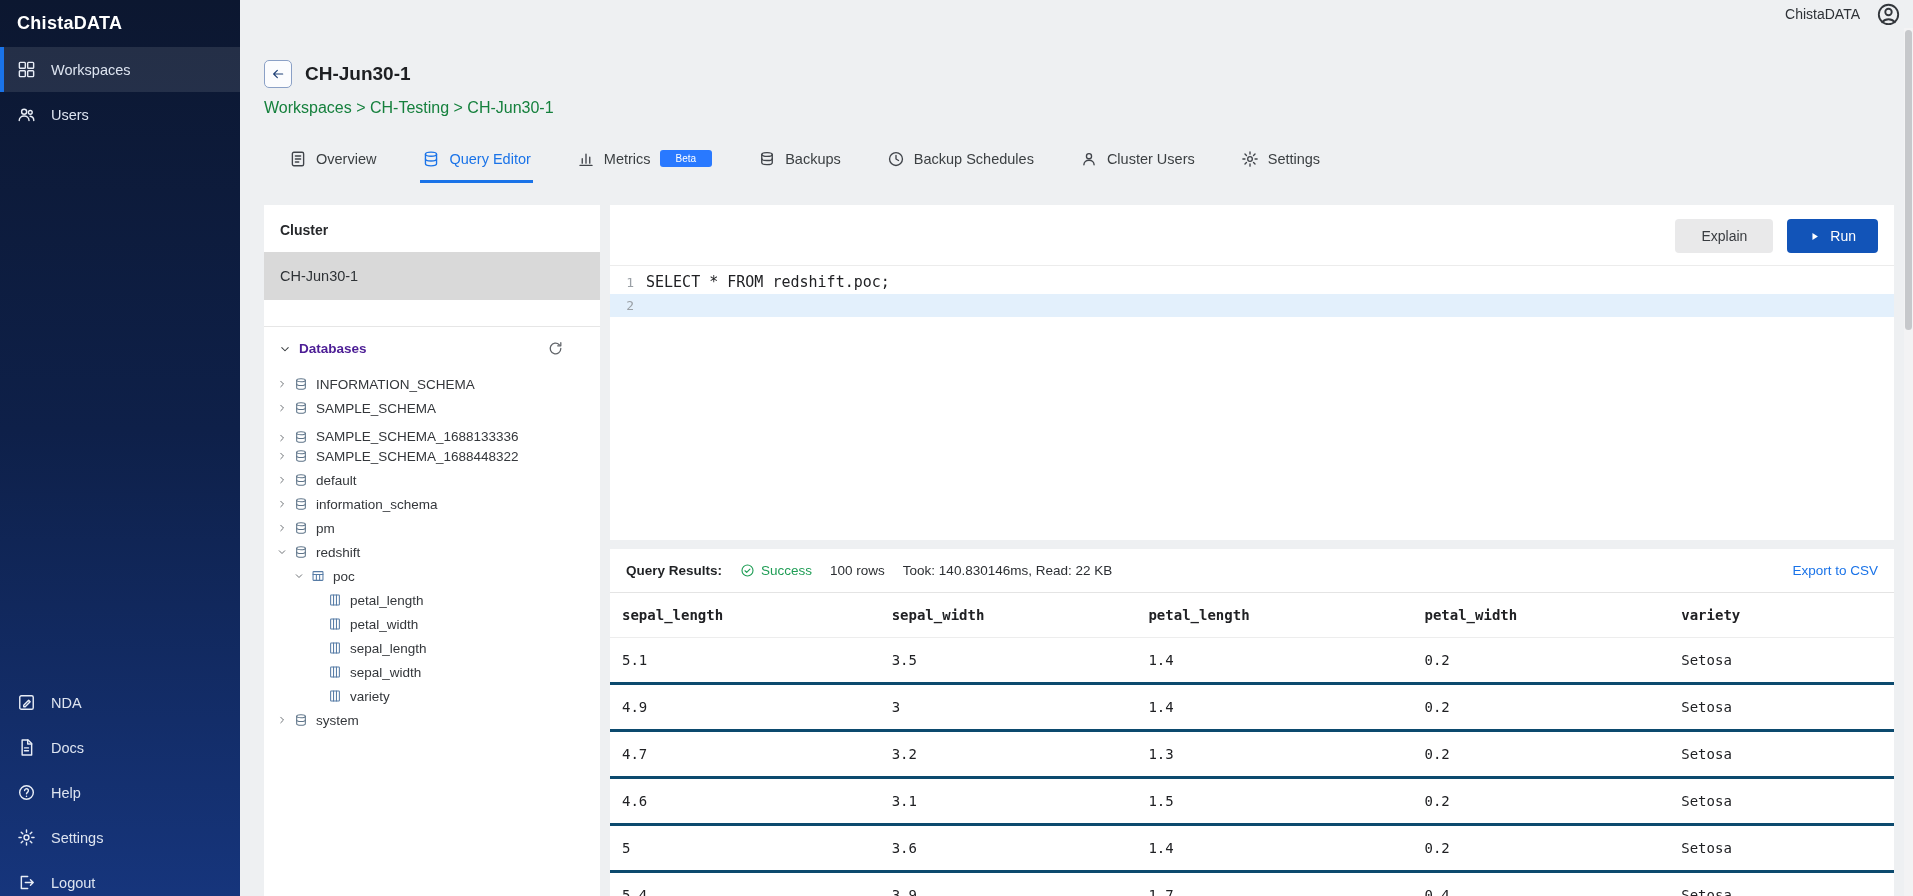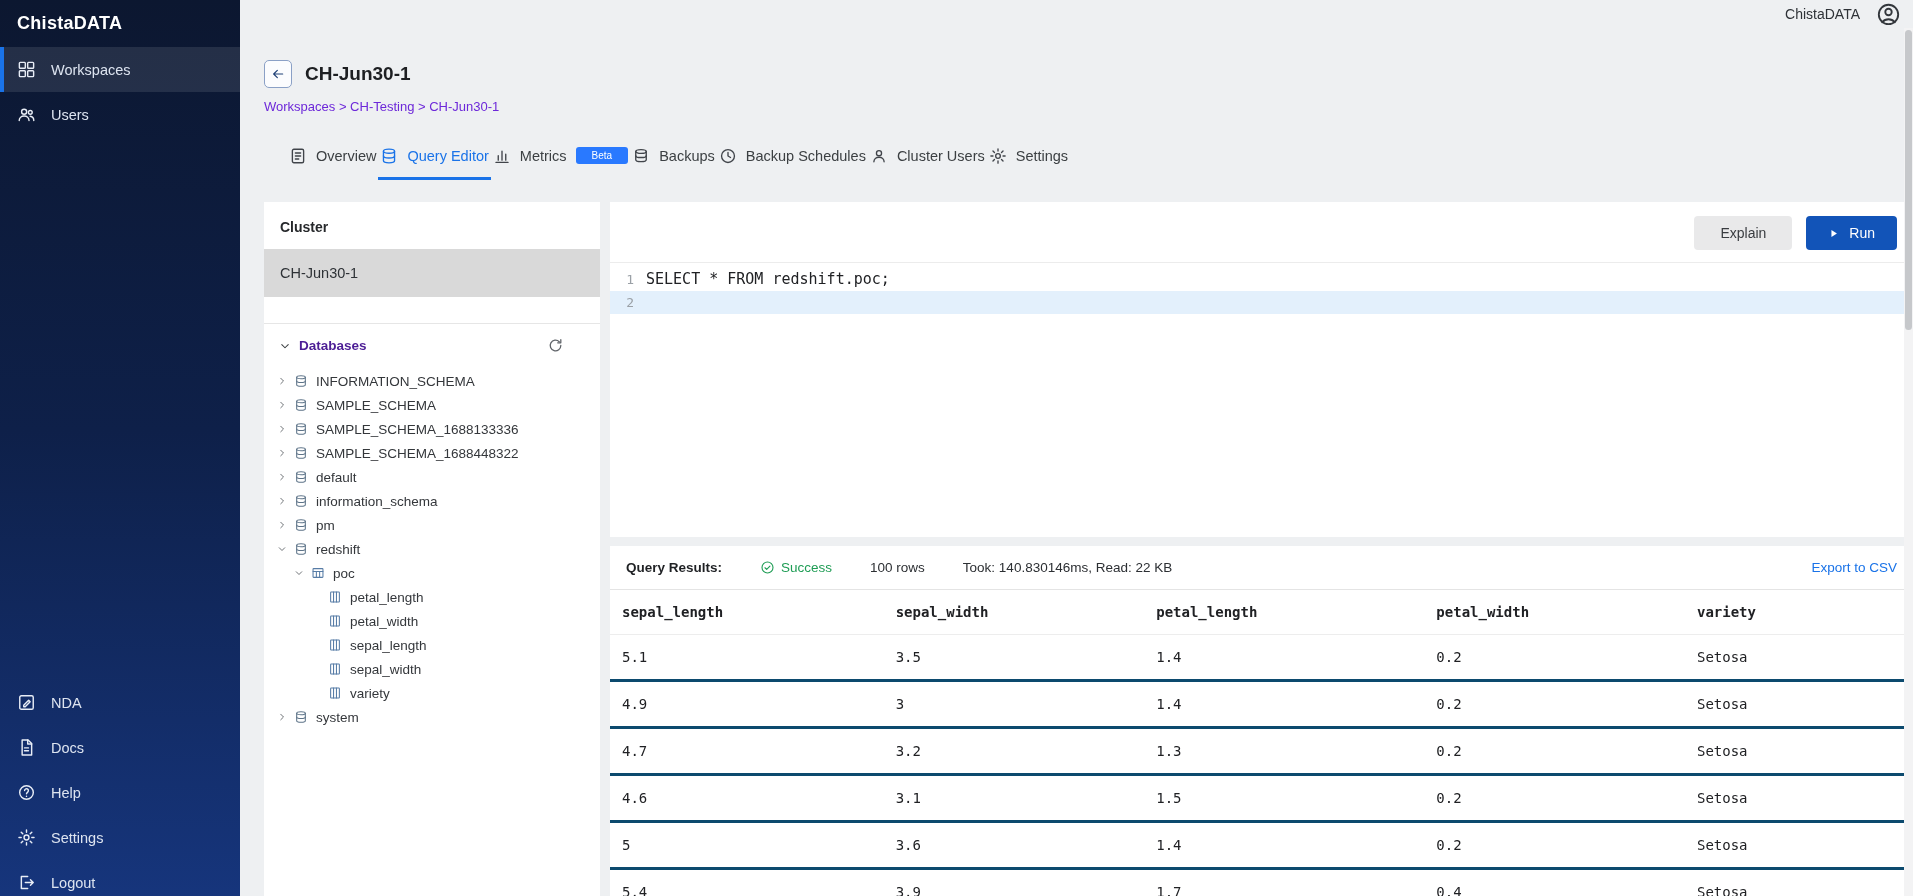--- a/index.html
+++ b/index.html
@@ -26,30 +26,30 @@
   .topbar{height:28px;display:flex;align-items:center;justify-content:flex-end;gap:16px;
     padding:0 12px 0 0;font-size:14px;color:#2e3237;background:#eef0f2;}
   .avatar-icon{width:25px;height:25px;color:#33373c;cursor:pointer;}
 
   .content{flex:1;display:flex;flex-direction:column;padding-left:24px;overflow:hidden;}
   .page-header{display:flex;align-items:center;gap:13px;margin-top:32px;height:28px;}
   .back-button{width:28px;height:28px;border:1px solid #8aa0c6;border-radius:5px;background:#fbfcfe;
     display:flex;align-items:center;justify-content:center;cursor:pointer;color:#1f4076;}
   .back-icon{width:16px;height:16px;}
   .page-title{font-size:19px;font-weight:bold;color:#1d1f22;}
-  .breadcrumb{font-size:13px;color:#6d28d9;margin-top:11px;cursor:pointer;}
-  .tabs{display:flex;align-items:stretch;height:46px;margin-top:20px;padding-left:23px;}
+  .breadcrumb{font-size:16px;color:#15803d;margin-top:11px;cursor:pointer;}
+  .tabs{display:flex;align-items:stretch;gap:42px;height:46px;margin-top:20px;padding-left:23px;}
   .tab{display:flex;align-items:center;gap:9px;font-size:14.5px;color:#3c4043;cursor:pointer;
     border-bottom:3px solid transparent;padding:0 2px;}
   .tab .icon{width:18px;height:18px;color:#40444a;}
   .tab.active{color:var(--accent-blue,#1a73e8);border-bottom-color:var(--accent-blue,#1a73e8);}
   .tab.active .icon{color:var(--accent-blue,#1a73e8);}
   .badge{background:var(--beta-badge-blue,#2979ff);color:#fff;font-size:10px;padding:3px 16px;border-radius:3px;}
 
-  .panels{flex:1;display:flex;gap:10px;margin-top:22px;overflow:hidden;align-items:stretch;}
+  .panels{flex:1;display:flex;gap:10px;margin-top:22px;padding-right:19px;overflow:hidden;align-items:stretch;}
 
   
   .cluster-panel{flex:0 0 336px;background:#fff;overflow:hidden;}
   .panel-title{font-size:14px;font-weight:bold;color:#26282b;padding:17px 16px 14px;}
   .cluster-selected{background:var(--selected-gray,#d9d9d9);padding:16px 16px;font-size:14.5px;color:#2e3236;
     margin-bottom:26px;cursor:pointer;}
   .divider{border-top:1px solid #e6e6e6;}
   .databases-row{display:flex;align-items:center;padding:13px 36px 9px 14px;cursor:pointer;}
   .db-chevron{width:14px;height:14px;color:#3c4043;}
   .databases-label{font-size:13.5px;font-weight:bold;color:#4c1d95;margin-left:7px;}
@@ -73,21 +73,21 @@
     font-family:"Liberation Sans",sans-serif;}
   .play-icon{width:11px;height:11px;color:#fff;}
   .code-area{height:274px;padding-top:5px;font-family:"DejaVu Sans Mono",monospace;}
   .code-line{display:flex;height:23px;line-height:23px;cursor:text;}
   .code-line.active{background:var(--active-line-blue,#e3f0fc);}
   .gutter{flex:0 0 36px;text-align:right;padding-right:12px;color:#9aa0a6;font-size:13px;}
   .code-text{font-size:15px;color:#202124;white-space:pre;}
 
   
   .results-panel{background:#fff;flex:1;overflow:hidden;display:flex;flex-direction:column;}
-  .results-header{display:flex;align-items:center;gap:38px;padding:14px 16px;border-bottom:1px solid #e4e4e4;
+  .results-header{display:flex;align-items:center;gap:18px;padding:14px 16px;border-bottom:1px solid #e4e4e4;
     font-size:13.5px;color:#2c2f33;}
   .results-label{font-weight:bold;color:#1f2124;}
   .status-success{display:flex;align-items:center;gap:6px;color:var(--success-green,#1f9d55);}
   .check-icon{width:15px;height:15px;}
   .export-link{margin-left:auto;color:var(--accent-blue,#1a73e8);cursor:pointer;text-decoration:none;}
   .results-table{width:100%;border-collapse:collapse;font-family:"DejaVu Sans Mono",monospace;
     font-size:14px;color:#202124;table-layout:fixed;}
   .results-table th{text-align:left;font-weight:bold;padding:14px 12px;border-bottom:1px solid #ededed;}
   .results-table td{padding:14px 12px;border-bottom:3px solid #0c4a6e;}
   .results-table th:nth-child(1),.results-table td:nth-child(1){width:21%;}
@@ -318,21 +318,21 @@
                 </span>
                 <span class="icon tree-icon db-i">
                   <svg viewBox="0 0 24 24" fill="none" stroke="currentColor" stroke-width="1.8" stroke-linecap="round" stroke-linejoin="round" width="100%" height="100%">
                     <ellipse cx="12" cy="5.6" rx="7.4" ry="2.7"></ellipse>
                     <path d="M4.6 5.6v12.8c0 1.5 3.3 2.7 7.4 2.7s7.4-1.2 7.4-2.7V5.6"></path>
                     <path d="M4.6 12c0 1.5 3.3 2.7 7.4 2.7s7.4-1.2 7.4-2.7"></path>
                   </svg>
                 </span>
                 <span class="tree-label">SAMPLE_SCHEMA</span>
               </div>
-              <div class="tree-row" style="padding-left: 12px;">
+              <div class="tree-row" style="padding-left: 12px; align-items: flex-end;">
                 <span class="icon tree-chevron">
                   <svg viewBox="0 0 24 24" fill="none" stroke="currentColor" stroke-width="1.8" stroke-linecap="round" stroke-linejoin="round" width="100%" height="100%">
                     <path d="M9.5 6.5l5.5 5.5-5.5 5.5"></path>
                   </svg>
                 </span>
                 <span class="icon tree-icon db-i">
                   <svg viewBox="0 0 24 24" fill="none" stroke="currentColor" stroke-width="1.8" stroke-linecap="round" stroke-linejoin="round" width="100%" height="100%">
                     <ellipse cx="12" cy="5.6" rx="7.4" ry="2.7"></ellipse>
                     <path d="M4.6 5.6v12.8c0 1.5 3.3 2.7 7.4 2.7s7.4-1.2 7.4-2.7V5.6"></path>
                     <path d="M4.6 12c0 1.5 3.3 2.7 7.4 2.7s7.4-1.2 7.4-2.7"></path>

